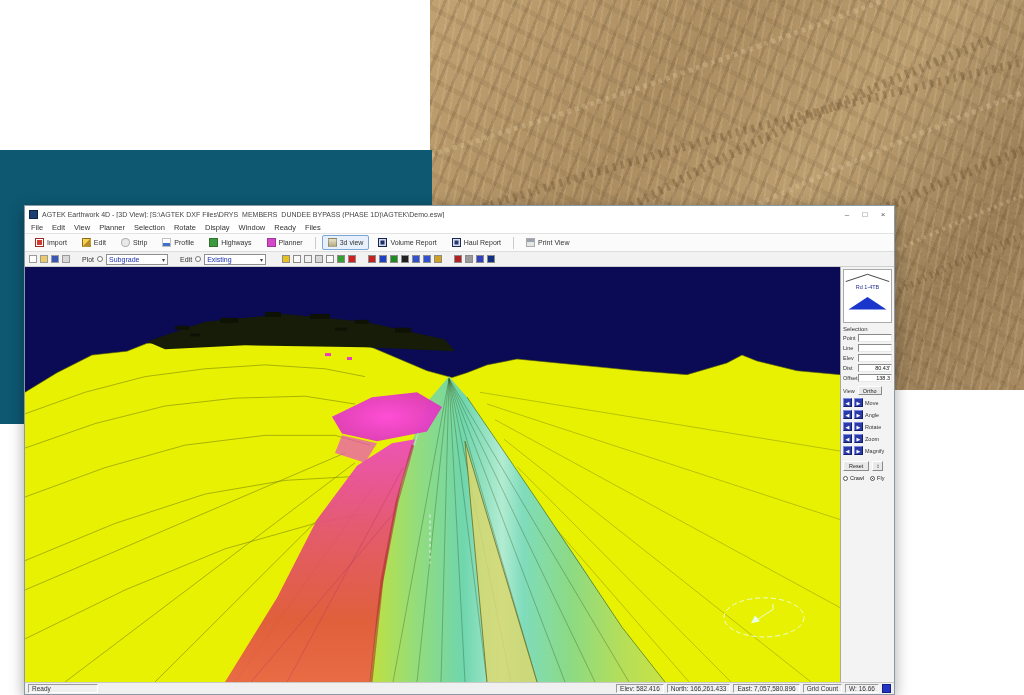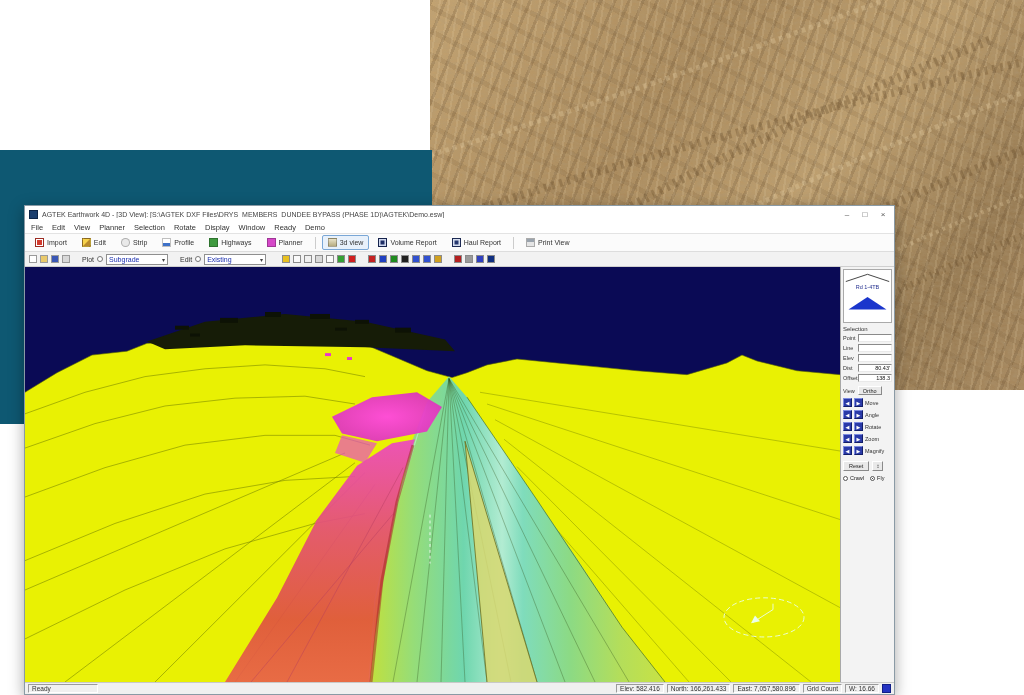--- a/index.html
+++ b/index.html
@@ -142,21 +142,21 @@
     <div class="menubar">
       <span>File</span>
       <span>Edit</span>
       <span>View</span>
       <span>Planner</span>
       <span>Selection</span>
       <span>Rotate</span>
       <span>Display</span>
       <span>Window</span>
       <span>Ready</span>
-      <span>Demo</span>
+      <span>Files</span>
     </div>
 
     <div class="toolbar1">
       <div class="tbtn">
         <span class="ticon i-import"></span>
         <span>Import</span>
       </div>
       <div class="tbtn">
         <span class="ticon i-edit"></span>
         <span>Edit</span>

